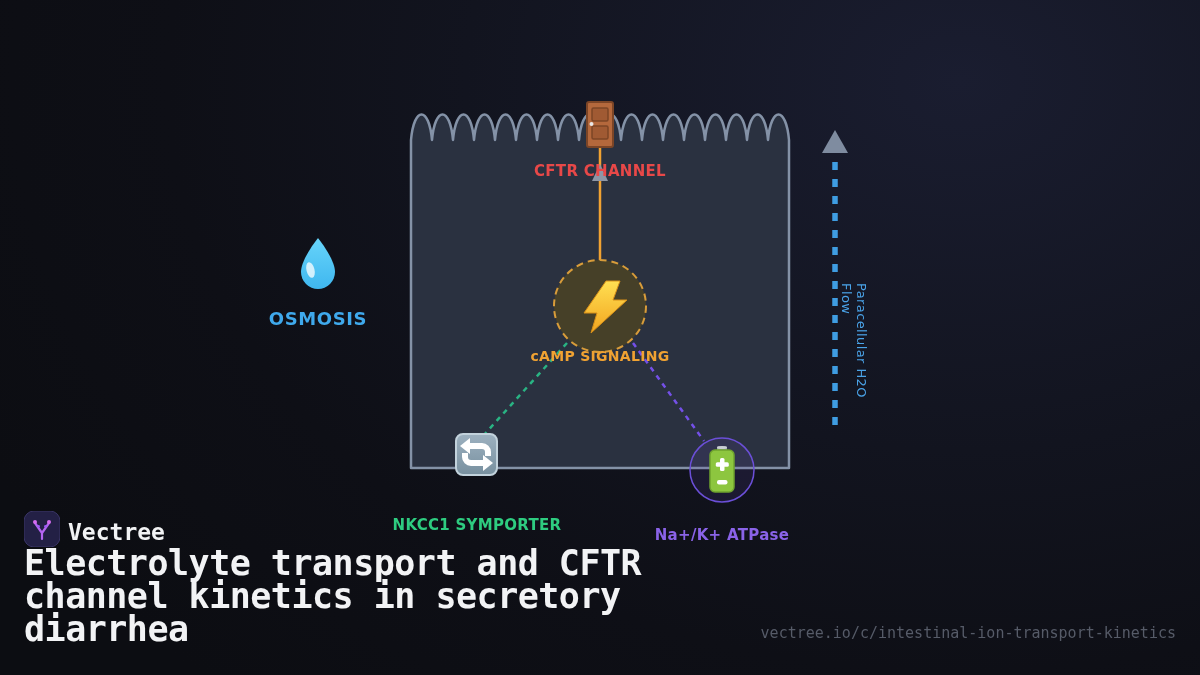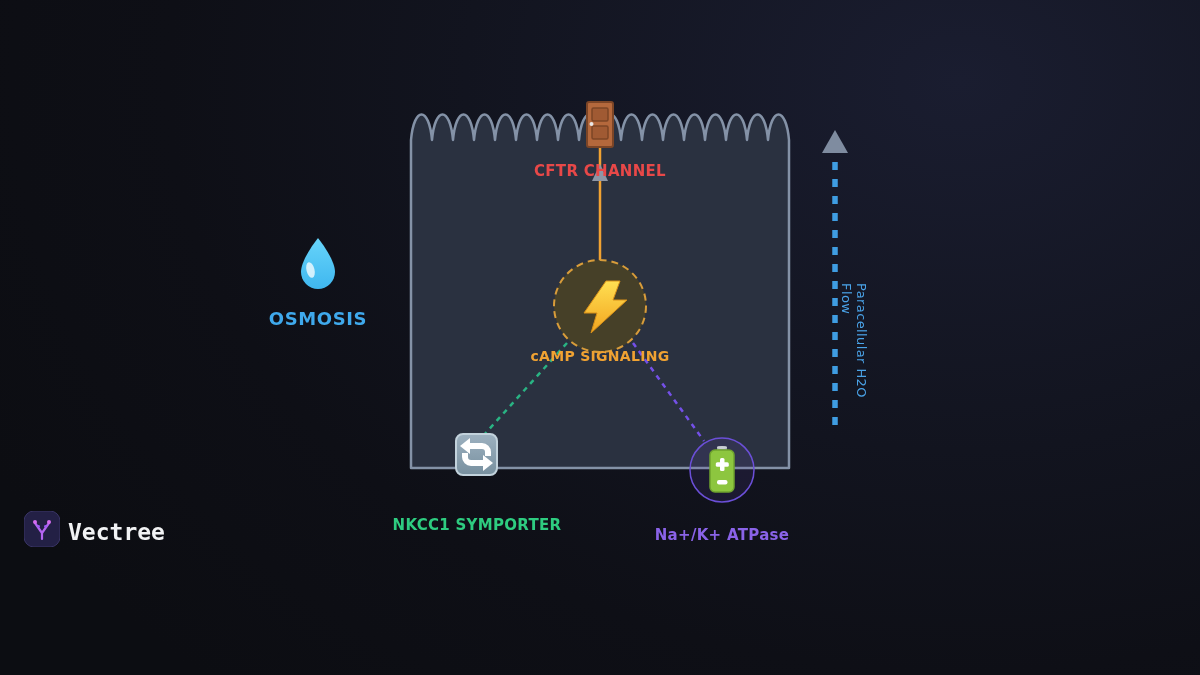--- a/index.html
+++ b/index.html
@@ -129,15 +129,17 @@
   <svg class="abs footer-logo" width="36" height="36" viewBox="0 0 36 36">
     <rect x="0" y="0" width="36" height="36" rx="10" fill="#232045" stroke="#3a3566" stroke-width="1"></rect>
     <path d="M11 12 L18 22 L25 12 M18 22 V28" fill="none" stroke="#b464f2" stroke-width="2.2" stroke-linecap="round" stroke-linejoin="round"></path>
     <circle cx="11" cy="11" r="2" fill="#d56cf0"></circle>
     <circle cx="25" cy="11" r="2" fill="#d56cf0"></circle>
     <circle cx="14.6" cy="15.2" r="1.3" fill="#9b5cf6"></circle>
     <circle cx="21.4" cy="15.2" r="1.3" fill="#9b5cf6"></circle>
   </svg>
   <div class="abs brand-name">Vectree</div>
 
+  <div class="abs page-title">Electrolyte transport and CFTR channel kinetics in secretory diarrhea</div>
 
+  <div class="abs page-url">vectree.io/c/intestinal-ion-transport-kinetics</div>
 
 </div>
 
 </body></html>

